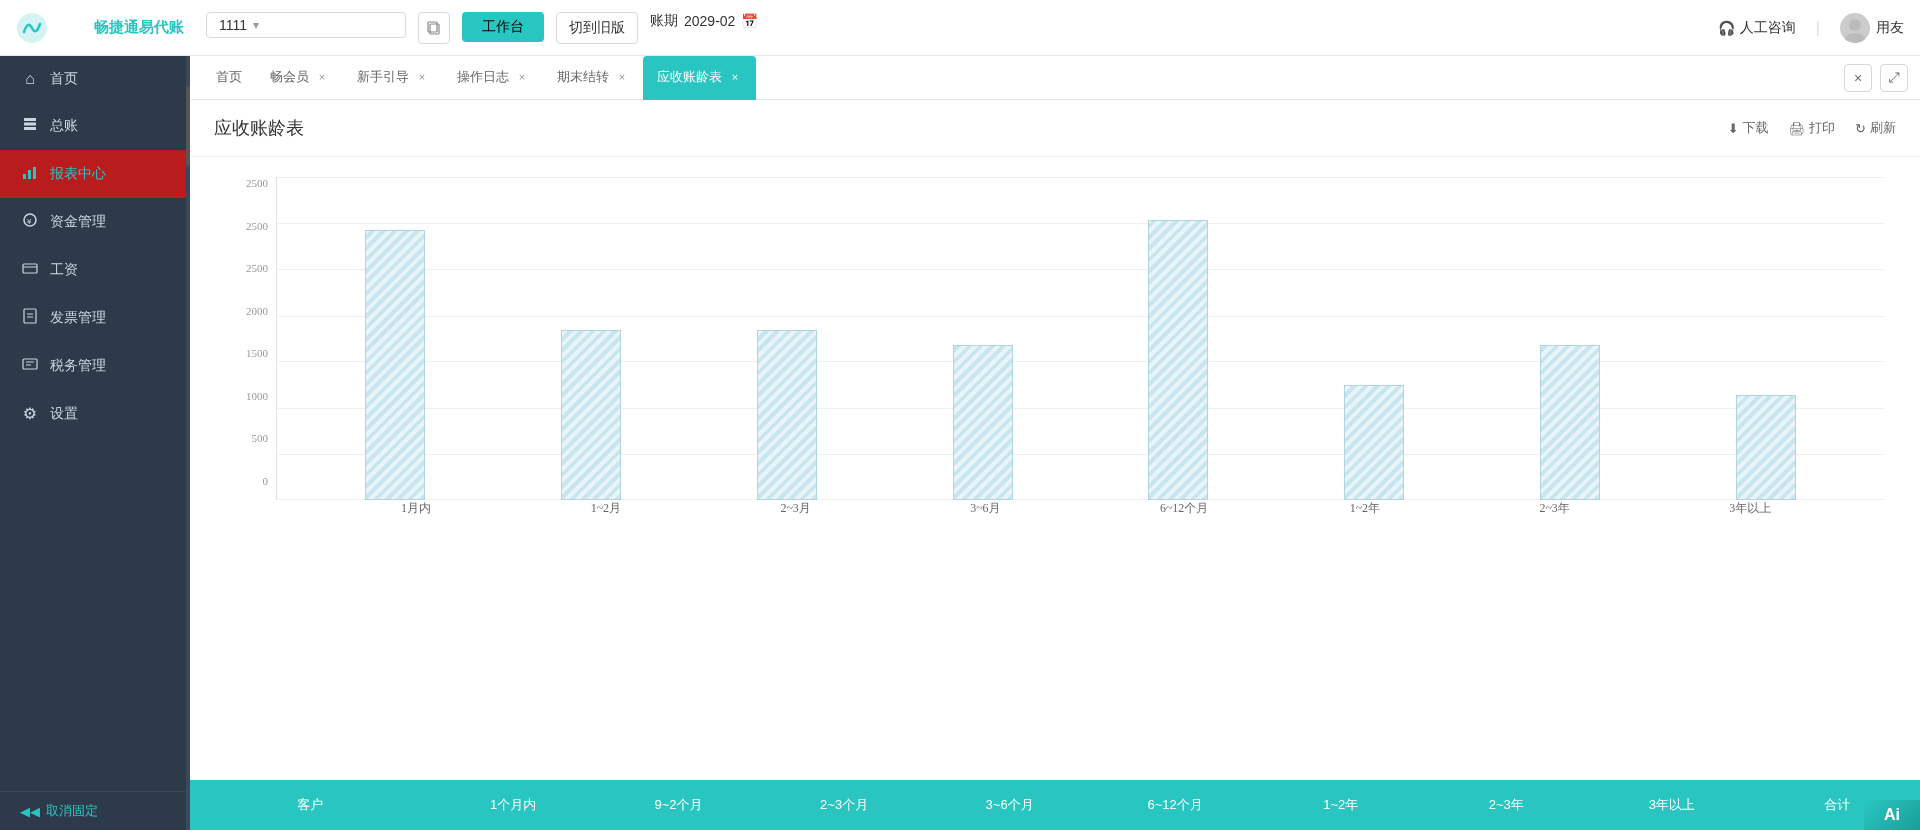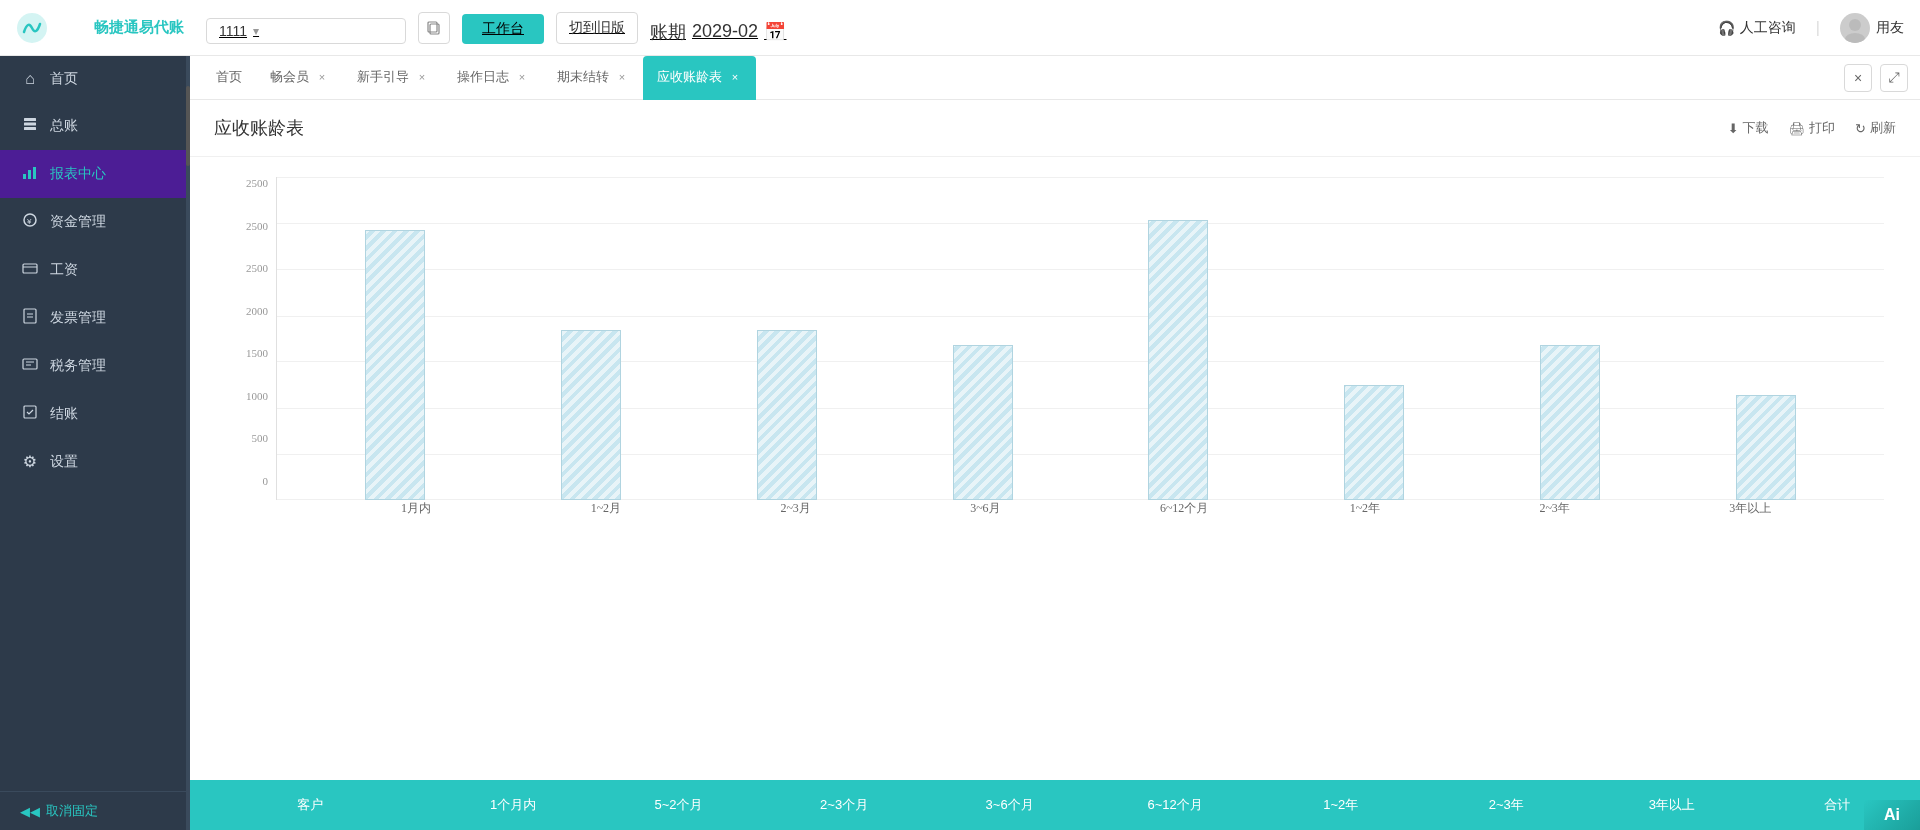--- a/index.html
+++ b/index.html
@@ -28,24 +28,23 @@
       height: 32px;
     }
     .logo-text {
       font-size: 15px;
       color: #29c6c1;
       font-weight: bold;
       margin-left: 38px;
     }
     .header-middle {
       display: flex;
-      align-items: flex-end;
+      align-items: flex-start;
       gap: 12px;
       flex: 1;
-      text-decoration: underline;
     }
     .company-selector {
       display: flex;
       align-items: center;
       gap: 6px;
       border: 1px solid #d9d9d9;
       border-radius: 4px;
       padding: 4px 12px;
       cursor: pointer;
       background: #fff;
@@ -86,21 +85,21 @@
       border: 1px solid #d9d9d9;
       border-radius: 4px;
       padding: 6px 12px;
       font-size: 14px;
       cursor: pointer;
     }
     .period-info {
       display: flex;
       align-items: center;
       gap: 6px;
-      font-size: 18px;
+      font-size: 14px;
       color: #333;
     }
     .header-right {
       display: flex;
       align-items: center;
       gap: 20px;
     }
     .support-btn {
       display: flex;
       align-items: center;
@@ -153,21 +152,21 @@
     .sidebar-item {
       display: flex;
       align-items: center;
       gap: 10px;
       padding: 14px 20px;
       cursor: pointer;
       color: #cdd6e0;
       font-size: 14px;
       transition: background 0.2s;
     }
-    .sidebar-item.active { background: #4c1d95; color: #29c6c1; }
+    .sidebar-item.active { background: #b91c1c; color: #29c6c1; }
     .sidebar-item-icon {
       font-size: 16px;
       width: 20px;
       text-align: center;
     }
     .sidebar-collapse {
       padding: 10px 20px;
       display: flex;
       align-items: center;
       gap: 6px;
@@ -522,29 +521,20 @@
         <span>发票管理</span>
       </div>
       <div class="sidebar-item">
         <span class="sidebar-item-icon">
           <svg width="16" height="16" viewBox="0 0 16 16">
               <rect x="1" y="3" width="14" height="10" rx="1" fill="none" stroke="#cdd6e0" stroke-width="1.2"></rect>
               <path d="M4 6h8M4 9h5" stroke="#cdd6e0" stroke-width="1"></path>
             </svg>
         </span>
         <span>税务管理</span>
-      </div>
-      <div class="sidebar-item">
-        <span class="sidebar-item-icon">
-          <svg width="16" height="16" viewBox="0 0 16 16">
-              <rect x="2" y="2" width="12" height="12" rx="1" fill="none" stroke="#cdd6e0" stroke-width="1.2"></rect>
-              <path d="M5 8 L7 10 L11 6" stroke="#cdd6e0" stroke-width="1.2" fill="none"></path>
-            </svg>
-        </span>
-        <span>结账</span>
       </div>
       <div class="sidebar-item">
         <span class="sidebar-item-icon">⚙</span>
         <span>设置</span>
       </div>
     </div>
     <div class="sidebar-collapse">
       <span>◀◀</span>
       <span>取消固定</span>
     </div>
@@ -668,21 +658,21 @@
               <span class="x-label">2~3年</span>
               <span class="x-label">3年以上</span>
             </div>
           </div>
         </div>
       </div>
 
       <div class="table-header">
         <div class="th-cell">客户</div>
         <div class="th-cell">1个月内</div>
-        <div class="th-cell">5~2个月</div>
+        <div class="th-cell">9~2个月</div>
         <div class="th-cell">2~3个月</div>
         <div class="th-cell">3~6个月</div>
         <div class="th-cell">6~12个月</div>
         <div class="th-cell">1~2年</div>
         <div class="th-cell">2~3年</div>
         <div class="th-cell">3年以上</div>
         <div class="th-cell">合计</div>
       </div>
 
     </div>

